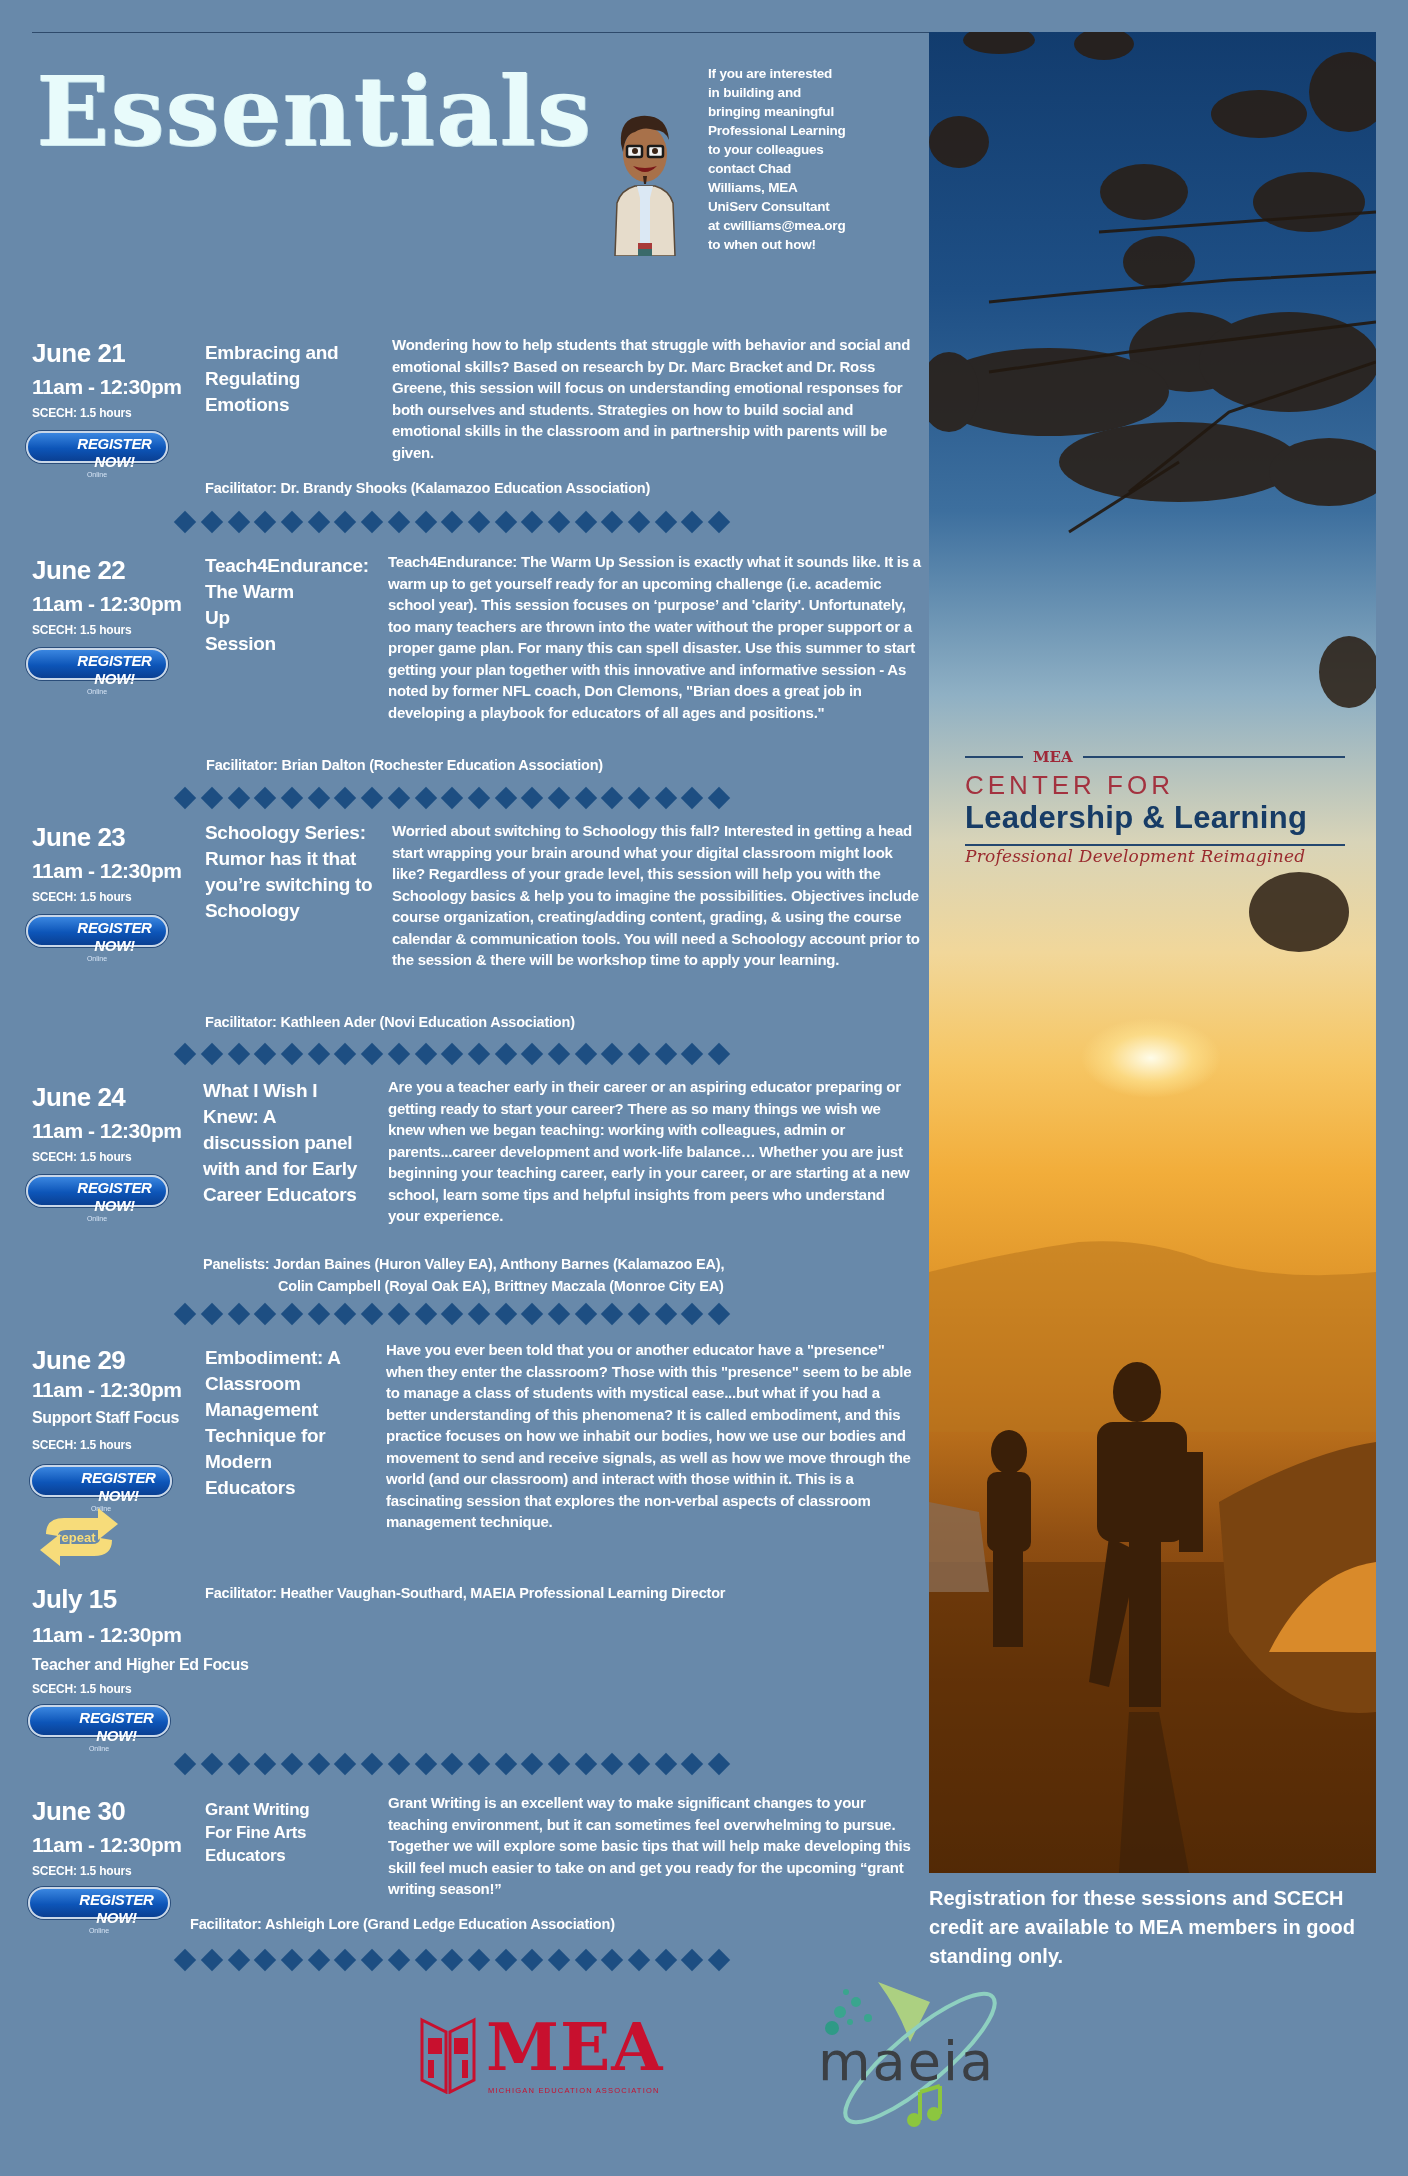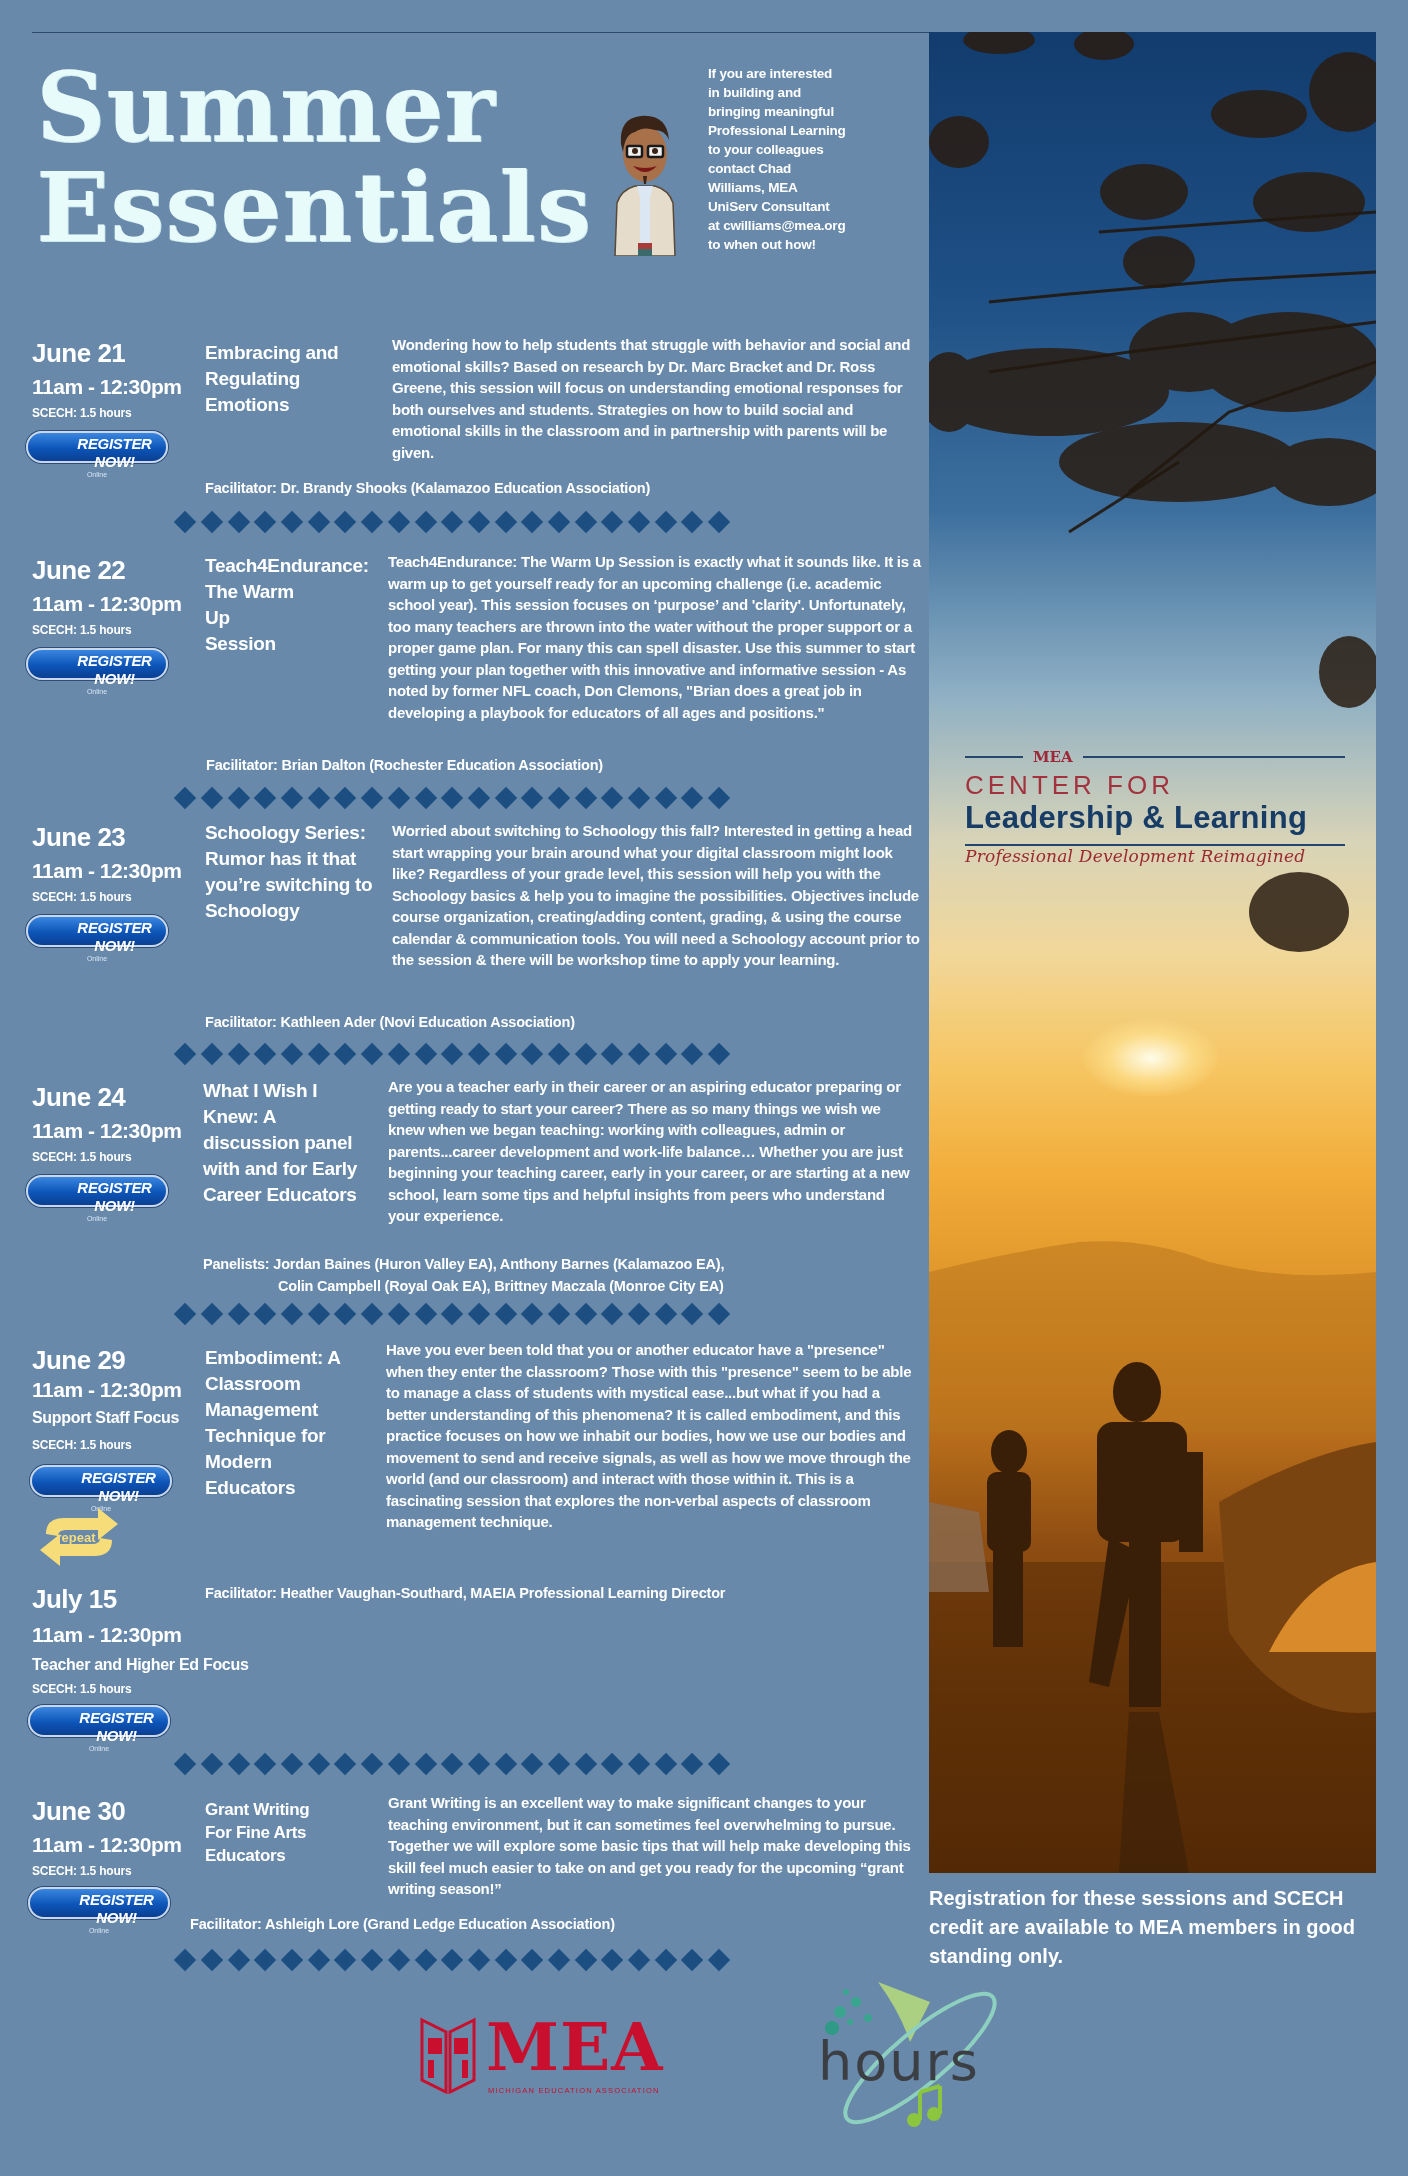--- a/index.html
+++ b/index.html
@@ -123,21 +123,20 @@
     position: absolute; left: 8px; top: 58px;
     font-size: 54px; color: #3b3f44; letter-spacing: 2px; font-family: "DejaVu Sans", sans-serif;
   }
 </style>
 </head>
 <body>
 
 <div class="top-rule"></div>
 
 <div class="title">
-  <span>Summer</span>
   <span class="line2">Essentials</span>
 </div>
 
 <svg class="avatar" viewBox="0 0 80 148">
   <path d="M10 148 L12 95 Q16 82 30 78 L50 78 Q64 82 68 95 L70 148 Z" fill="#e6dccb" stroke="#5a4a3a" stroke-width="1.5"></path>
   <path d="M32 78 L40 110 L48 78 Z" fill="#dbe8f4"></path>
   <rect x="35" y="78" width="10" height="66" fill="#dbe8f4"></rect>
   <rect x="33" y="135" width="14" height="6" fill="#a83a3a"></rect>
   <rect x="33" y="141" width="14" height="7" fill="#3a6a6a"></rect>
   <ellipse cx="40" cy="46" rx="22" ry="28" fill="#a8714a"></ellipse>
@@ -530,14 +529,14 @@
     <circle cx="22" cy="56" r="7" fill="#2f9a86"></circle>
     <circle cx="40" cy="50" r="3" fill="#3aa58e"></circle>
     <circle cx="58" cy="46" r="4" fill="#3aa58e"></circle>
     <circle cx="36" cy="20" r="3" fill="#3aa58e"></circle>
     <path d="M68 10 Q90 40 100 70 L120 30 Z" fill="#b9dd7a" opacity="0.85"></path>
     <ellipse cx="110" cy="86" rx="95" ry="26" transform="rotate(-40 110 86)" fill="none" stroke="#8ed0c0" stroke-width="4"></ellipse>
     <path d="M110 120 L110 148 M130 114 L130 142 M110 120 L130 114" stroke="#8cc63f" stroke-width="4" fill="none"></path>
     <circle cx="104" cy="148" r="7" fill="#8cc63f"></circle>
     <circle cx="124" cy="142" r="7" fill="#8cc63f"></circle>
   </svg>
-  <div class="maeia-word">hours</div>
+  <div class="maeia-word">maeia</div>
 </div>
 
 </body></html>

